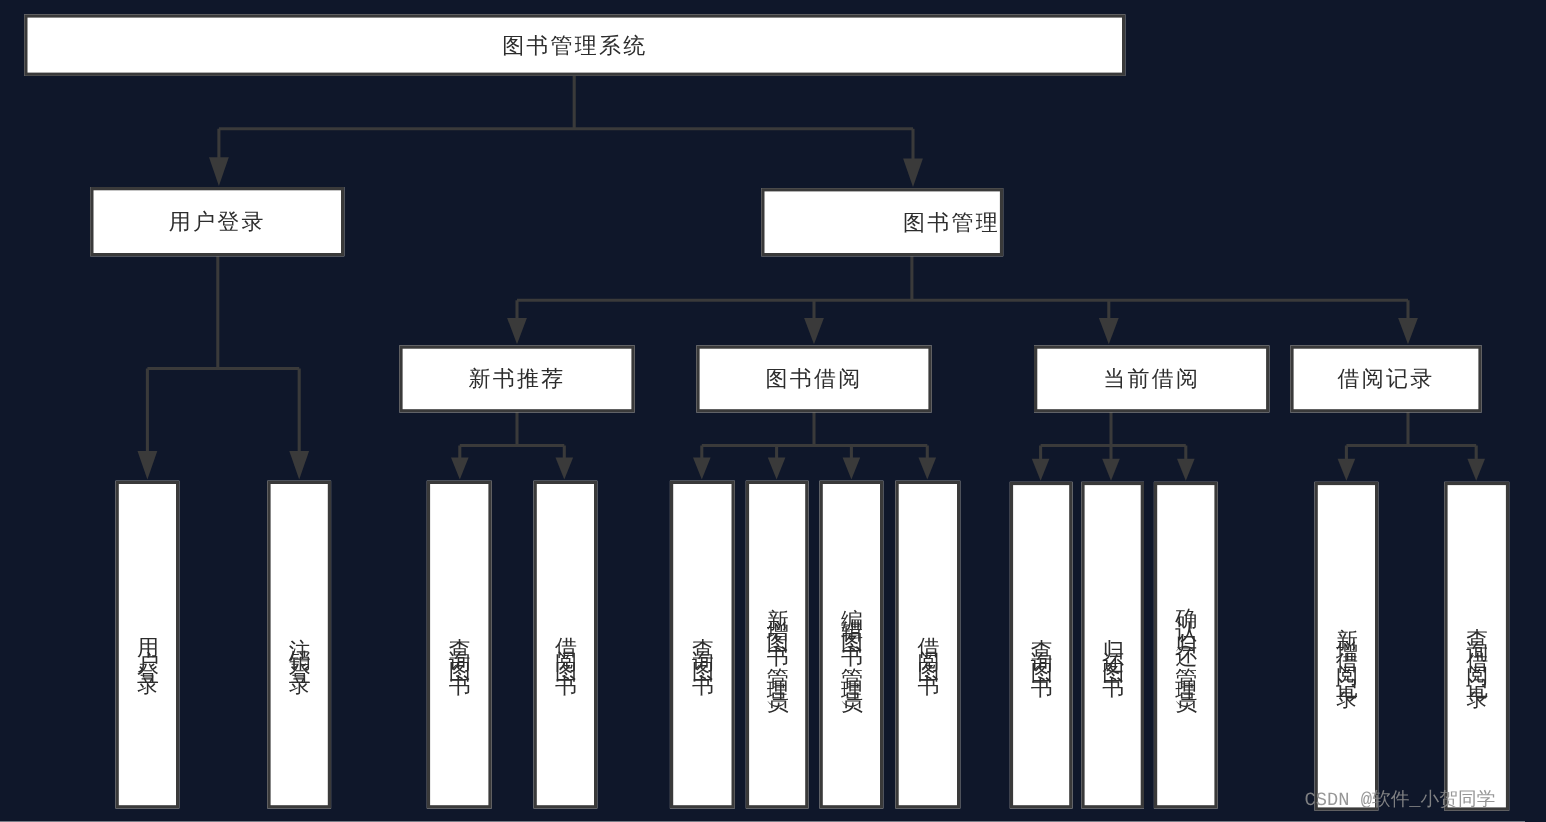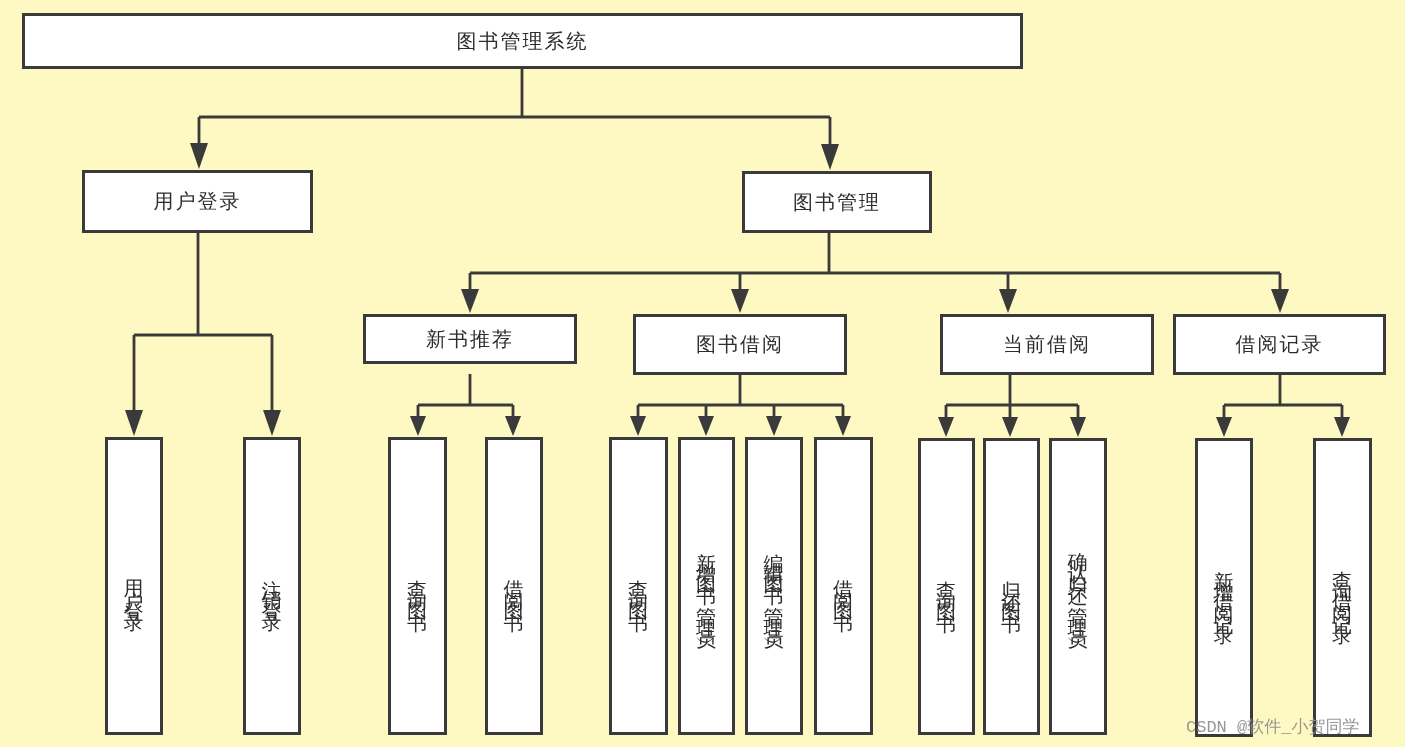--- a/index.html
+++ b/index.html
@@ -1,17 +1,17 @@
 <!DOCTYPE html>
 <html><head>
 <meta charset="utf-8">
 <style>
   html,body{margin:0;padding:0;background:#ffffff;}
   #canvas{
-    position:relative;width:1405px;height:747px;background:#fef9c3;overflow:hidden;
+    position:relative;width:1405px;height:747px;background:#0f172a;overflow:hidden;
     font-family:"Liberation Sans","DejaVu Sans",sans-serif;
   }
   #wires{position:absolute;left:0;top:0;width:1405px;height:747px;}
   .node{
     position:absolute;box-sizing:border-box;background:#ffffff;
     border:3px solid #3a3a3a;
     display:flex;align-items:center;justify-content:center;
     color:#2d2d2d;font-size:20px;letter-spacing:2px;
   }
   .leaf .lbl{
@@ -72,34 +72,34 @@
     </g>
   </svg>
 
   <div class="node" style="left:22px;top:13px;width:1001px;height:56px;">
     <span class="hl">图书管理系统</span>
   </div>
 
   <div class="node" style="left:82px;top:170px;width:231px;height:63px;">
     <span class="hl">用户登录</span>
   </div>
-  <div class="node" style="left:742px;top:171px;width:190px;height:62px;">
+  <div class="node" style="left:692px;top:171px;width:220px;height:62px;justify-content:flex-end;">
     <span class="hl">图书管理</span>
   </div>
 
-  <div class="node" style="left:363px;top:314px;width:214px;height:50px;">
+  <div class="node" style="left:363px;top:314px;width:214px;height:61px;">
     <span class="hl">新书推荐</span>
   </div>
   <div class="node" style="left:633px;top:314px;width:214px;height:61px;justify-content:center;">
     <span class="hl">图书借阅</span>
   </div>
   <div class="node" style="left:903px;top:314px;width:214px;height:61px;margin-left:37px;">
     <span class="hl">当前借阅</span>
   </div>
-  <div class="node" style="left:1173px;top:314px;width:213px;height:61px;">
+  <div class="node" style="left:1173px;top:314px;width:174px;height:61px;">
     <span class="hl">借阅记录</span>
   </div>
 
   <div class="node leaf" style="left:105px;top:437px;width:58px;height:298px;">
     <span class="lbl">用户登录</span>
   </div>
   <div class="node leaf" style="left:243px;top:437px;width:58px;height:298px;">
     <span class="lbl">注销登录</span>
   </div>
 

